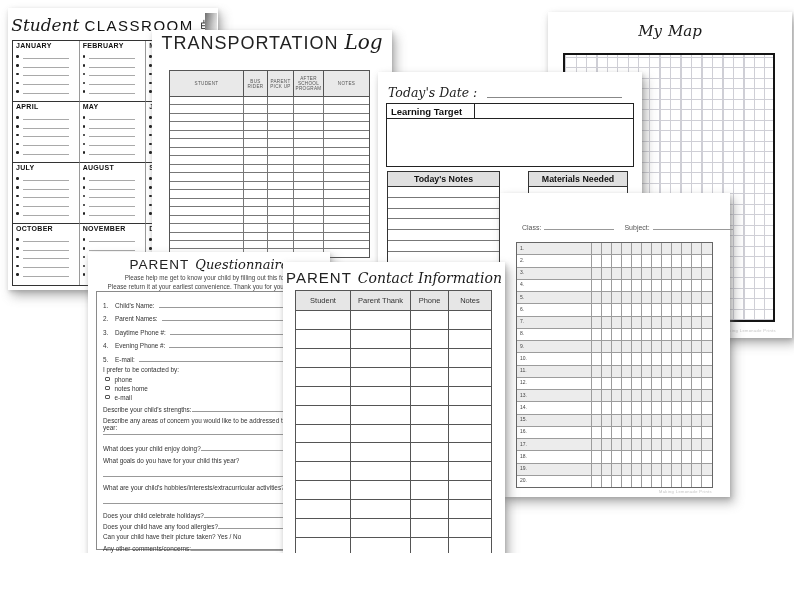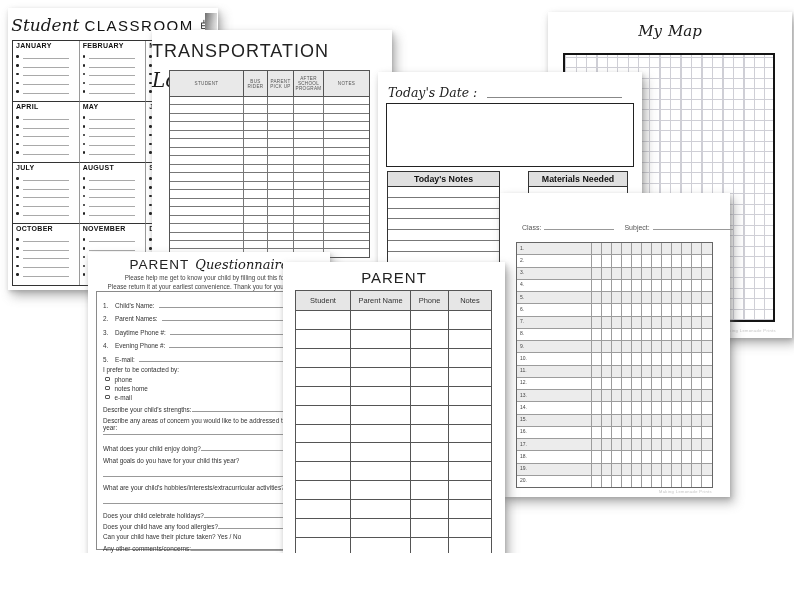--- a/index.html
+++ b/index.html
@@ -25,21 +25,21 @@
   .bd-cell{border-right:1px solid #9a9a9a;border-bottom:1.5px solid #333;padding:1px 3px 0 3px;overflow:hidden;}
   .bd-cell:nth-child(3n){border-right:none;}
   .bd-cell:nth-child(n+10){border-bottom:none;}
   .bd-month{font-size:7px;font-weight:bold;letter-spacing:.3px;color:#111;height:9px;}
   .bd-line{display:flex;align-items:flex-end;height:8.8px;}
   .bd-dot{width:2.5px;height:2.5px;background:#222;border-radius:50%;margin:0 4px 2px 0;flex:none;}
   .bd-rule{flex:1;border-bottom:1.2px solid #a9a9a9;margin-right:7px;margin-bottom:1px;}
 
   
   #pg-transport{left:152px;top:30px;width:240px;height:232px;z-index:3;}
-  .tl-title{display:flex;align-items:baseline;justify-content:center;gap:6px;margin-top:11px;flex-direction:column;}
+  .tl-title{display:flex;align-items:baseline;justify-content:center;gap:6px;}
   .tl-title .caps{font-size:18px;letter-spacing:1px;color:#222;}
   .tl-title .script{font-size:20px;}
   .tl-table{position:absolute;left:17px;top:40px;width:201px;bottom:4px;border:1px solid #555;
     display:flex;flex-direction:column;}
   .tl-head{display:flex;height:26px;background:#e9e9e9;border-bottom:1px solid #555;}
   .tl-hcell{font-size:4.6px;color:#555;letter-spacing:.3px;text-transform:uppercase;
     display:flex;align-items:center;justify-content:center;text-align:center;
     border-right:1px solid #555;padding:0 1px;}
   .tl-hcell:nth-child(1){width:74px;}
   .tl-hcell:nth-child(2){width:24px;}
@@ -604,20 +604,23 @@
         </div>
     </div>
   </div>
 
   <div class="page" id="pg-daily">
     <div class="dd-titlerow">
       <span class="dd-label script">Today's Date :</span>
       <span class="dd-underline"></span>
     </div>
     <div class="dd-ltbox">
+      <div class="dd-ltrow">
+        <div class="dd-ltcell">Learning Target</div>
+      </div>
     </div>
     <div class="dd-box" id="dd-agenda">
       <div class="dd-boxhead">Today's Notes</div>
       <div class="ag-lines">
           <div class="ag-line"></div>
           <div class="ag-line"></div>
           <div class="ag-line"></div>
           <div class="ag-line"></div>
           <div class="ag-line"></div>
           <div class="ag-line"></div>
@@ -1022,25 +1025,26 @@
           <span class="pq-rule"></span>
       </div>
       <div class="pq-fullrule" style="height:11px"></div>
     </div>
     <div class="watermark" id="pq-wm">Making Lemonade Prints</div>
   </div>
 
   <div class="page" id="pg-contact">
     <div class="ci-title">
       <span class="caps">PARENT</span>
+      <span class="script">Contact Information</span>
     </div>
     <div class="ci-table">
       <div class="ci-head">
           <div class="ci-hcell">Student</div>
-          <div class="ci-hcell">Parent Name</div>
+          <div class="ci-hcell">Parent Thank</div>
           <div class="ci-hcell">Phone</div>
           <div class="ci-hcell">Notes</div>
         </div>
       <div class="ci-body">
           <div class="ci-row">
             <div class="ci-cell"></div>
             <div class="ci-cell"></div>
             <div class="ci-cell"></div>
             <div class="ci-cell"></div>
           </div>

